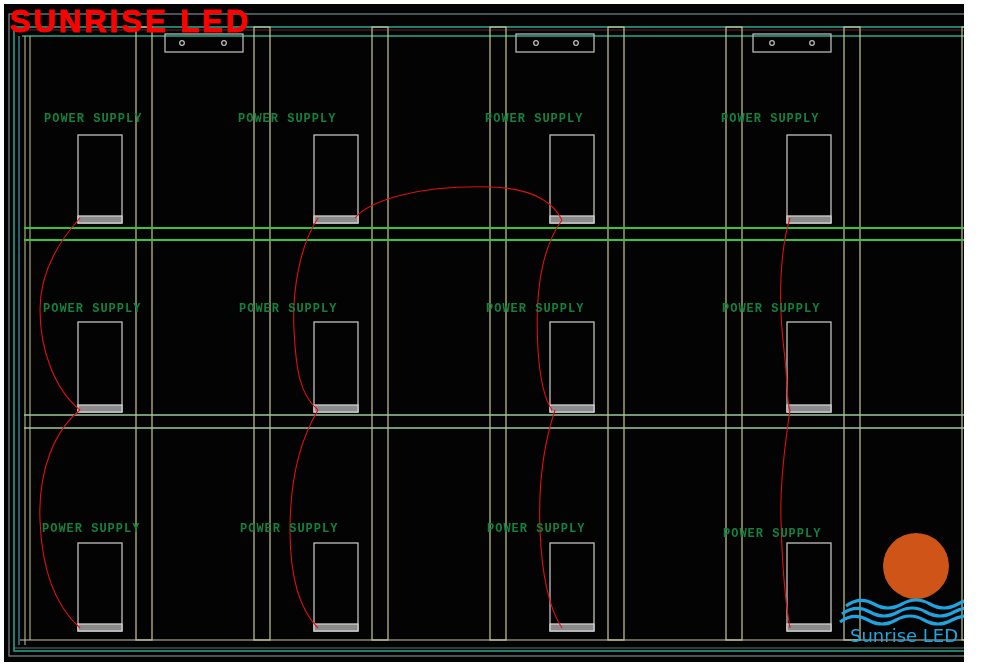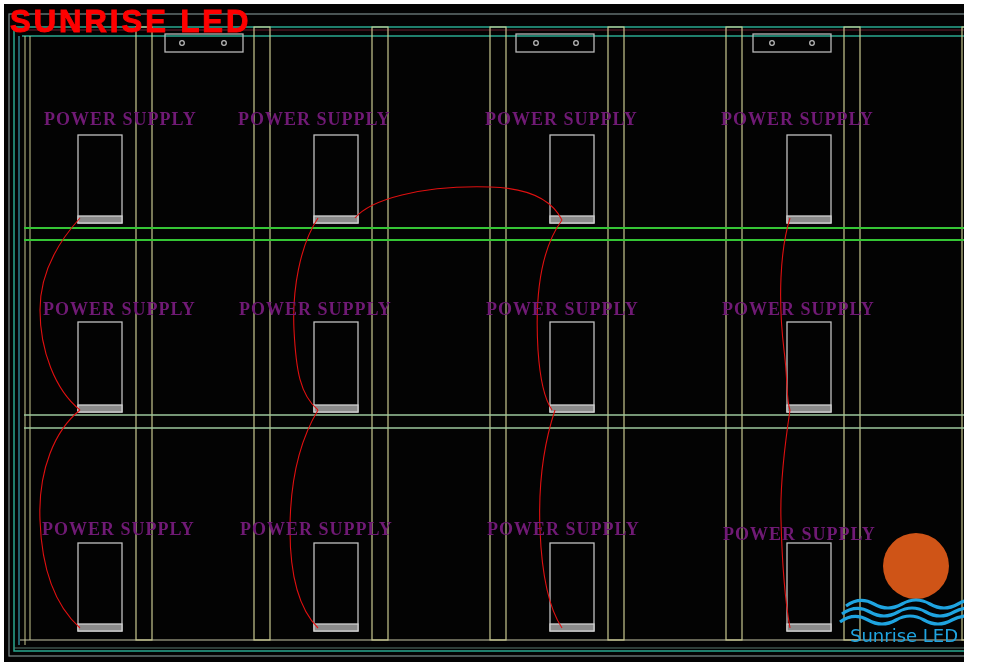--- a/index.html
+++ b/index.html
@@ -1,20 +1,20 @@
 <!DOCTYPE html>
 <html><head>
 <meta charset="utf-8">
 <style>
   html,body{margin:0;padding:0;background:#fff;}
   #canvas{position:relative;width:964px;height:667px;background:#fff;overflow:hidden;font-family:"Liberation Sans",sans-serif;}
   #board{position:absolute;left:4px;top:4px;width:990px;height:658px;background:#030303;}
   #wires{position:absolute;left:0;top:0;width:1000px;height:667px;}
   .title{position:absolute;left:10px;top:4px;color:#ff0000;font-family:"Liberation Sans",sans-serif;font-weight:900;font-size:31px;letter-spacing:3px;line-height:36px;white-space:nowrap;-webkit-text-stroke:1px #ff0000;}
-  .ps-label{position:absolute;color:#701a75;font-family:Liberation Serif, serif;font-weight:bold;font-size:18px;letter-spacing:1px;white-space:nowrap;line-height:14px;}
+  .ps-label{position:absolute;color:#15803d;font-family:Liberation Mono, monospace;font-weight:bold;font-size:12px;letter-spacing:1px;white-space:nowrap;line-height:14px;}
   .logo-text{position:absolute;left:850px;top:625px;color:#1fa4e0;font-family:"DejaVu Sans",sans-serif;font-size:18px;white-space:nowrap;}
 </style>
 </head>
 <body>
 
 <div id="canvas">
   <div id="board"></div>
 
   <svg id="wires" viewBox="0 0 1000 667">
 

